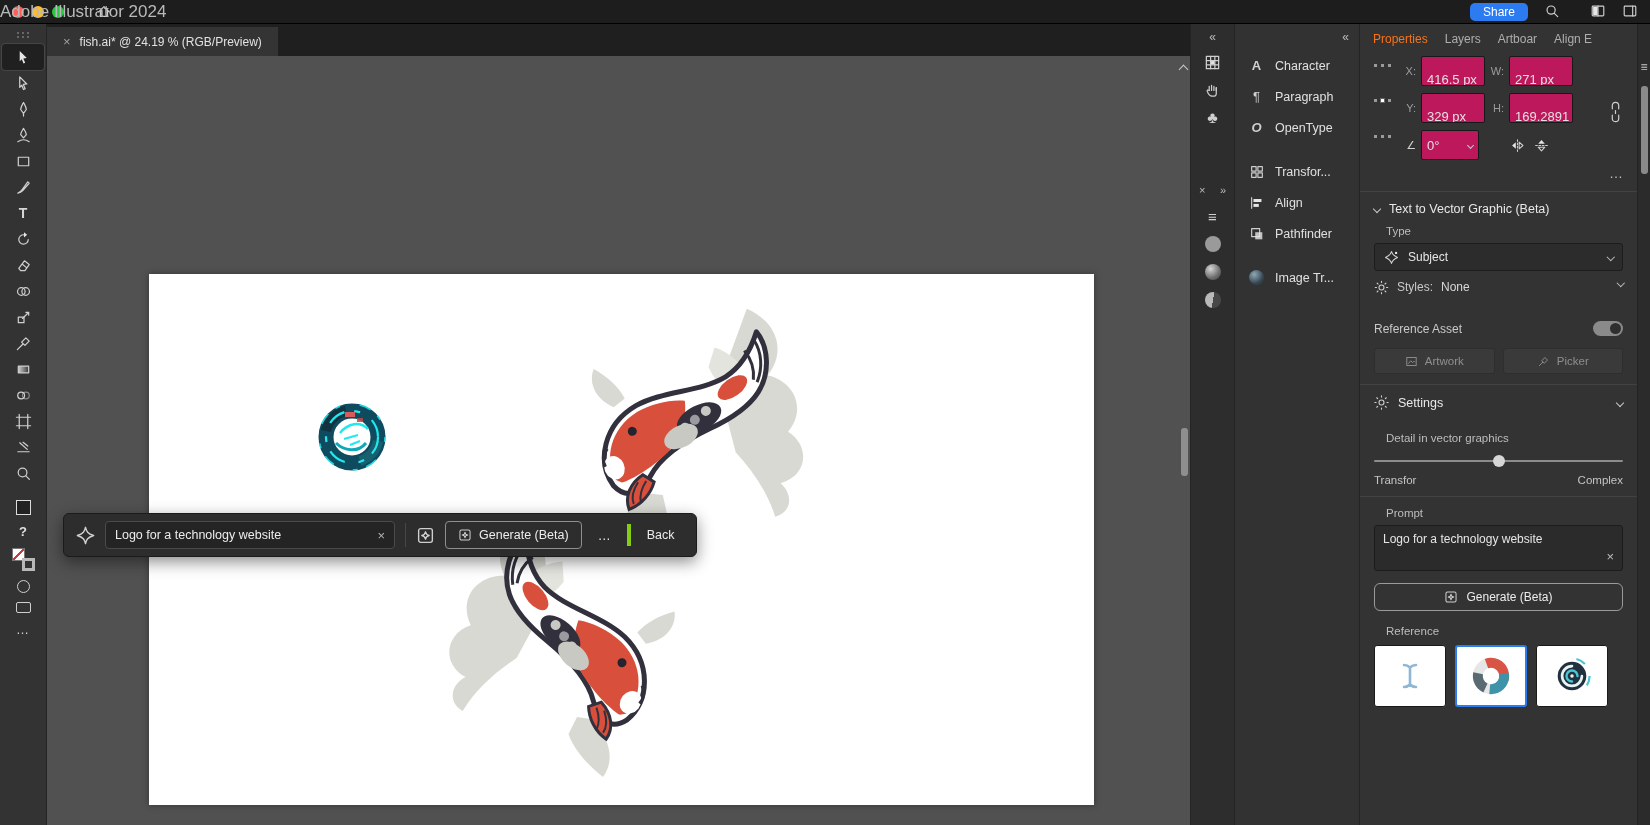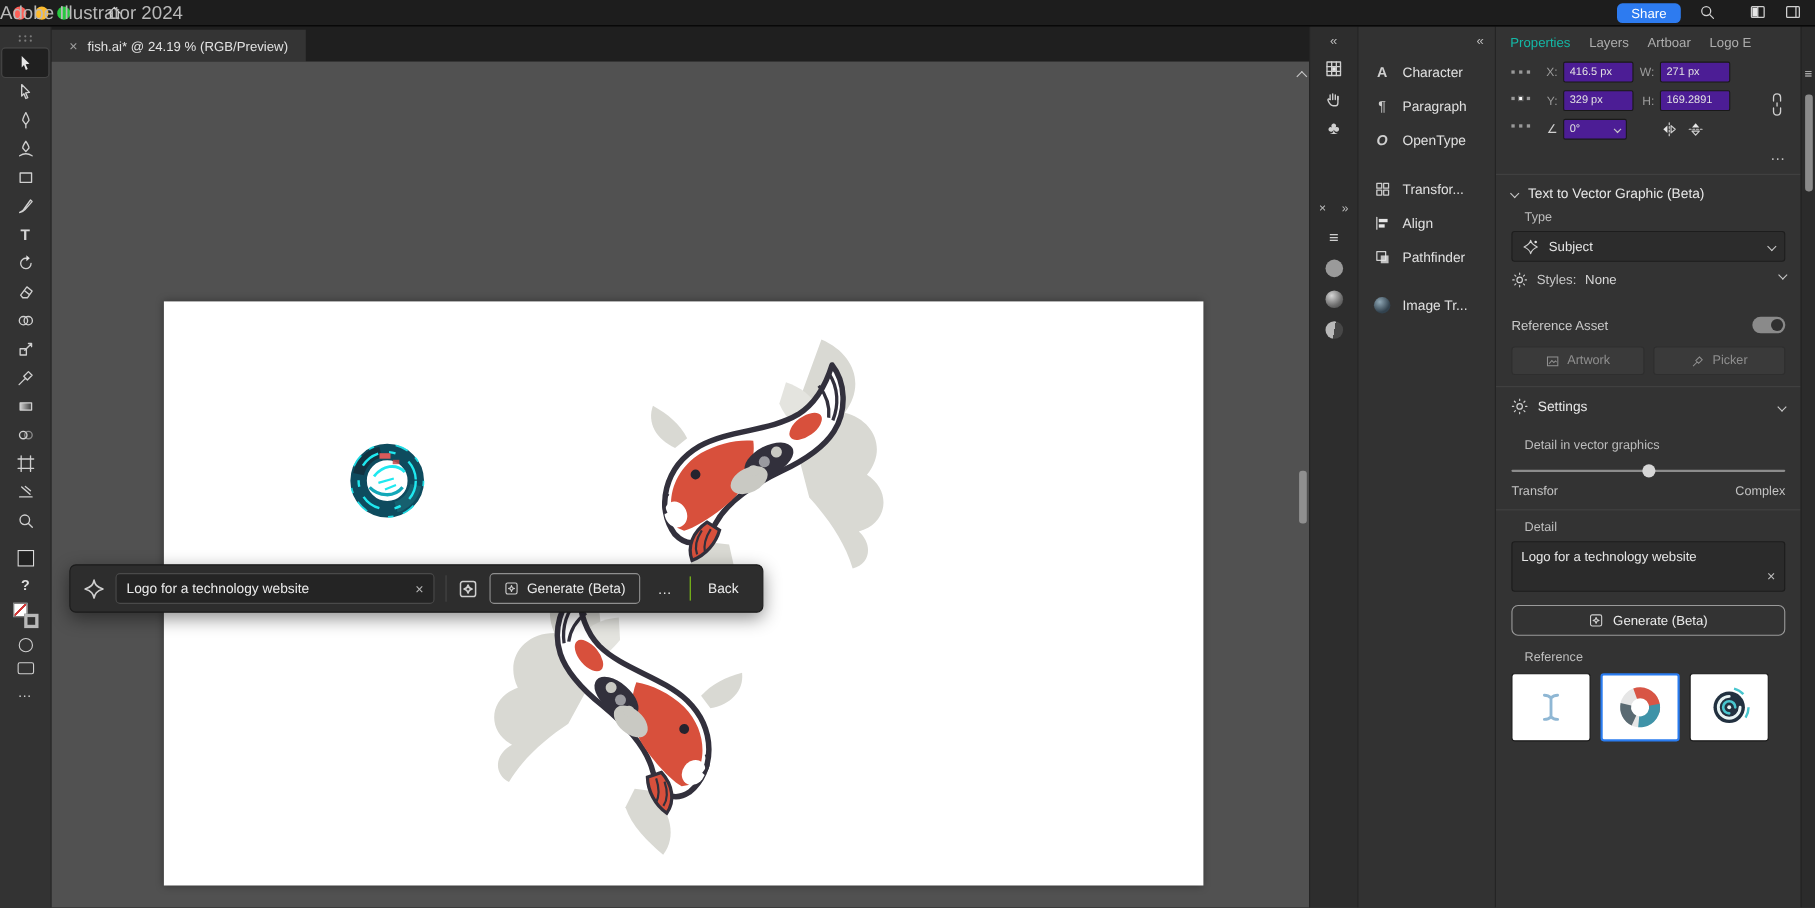--- a/index.html
+++ b/index.html
@@ -53,21 +53,21 @@
 
   
   .taskbar{position:absolute;left:16px;top:457px;height:44px;background:#2d2d2d;border:1px solid #1b1b1b;border-radius:6px;
     display:flex;align-items:center;padding:0 12px;gap:10px;box-shadow:0 5px 16px rgba(0,0,0,.45)}
   .tb-input{width:290px;height:28px;background:#242424;border:1px solid #4a4a4a;border-radius:4px;
     display:flex;align-items:center;padding:0 9px;color:#ececec;font-size:12.5px}
   .tb-input .x{margin-left:auto;color:#b5b5b5;font-size:13px}
   .tb-sep{width:1px;height:24px;background:#474747}
   .tb-btn{height:28px;display:flex;align-items:center;gap:7px;padding:0 12px;border:1px solid #8f8f8f;border-radius:4px;color:#ececec;font-size:12.5px}
   .tb-ghost{color:#e4e4e4;font-size:13px;padding:0 6px}
-  .tb-back{border-left:1px solid #84cc16;padding:4px 10px 4px 16px;color:#ececec;font-size:12.5px}
+  .tb-back{border-left:4px solid #84cc16;padding:4px 10px 4px 16px;color:#ececec;font-size:12.5px}
 
   
   .dockstrip{width:44px;background:#2d2d2d;border-left:1px solid #242424;display:flex;flex-direction:column;align-items:center;padding-top:6px}
   .striphead{color:#bdbdbd;font-size:12px;height:18px}
   .sbtn{width:30px;height:28px;display:flex;align-items:center;justify-content:center;color:#cfcfcf}
   .sbtn svg{width:17px;height:17px}
   .grp2{margin-top:52px;width:100%;display:flex;flex-direction:column;align-items:center}
   .grp2 .hd{width:100%;display:flex;justify-content:space-between;padding:0 8px;color:#bdbdbd;font-size:11px;margin-bottom:6px}
   .ball{width:16px;height:16px;border-radius:50%;background:#9a9a9a}
   .ball.sphere{background:radial-gradient(circle at 35% 30%,#d6d6d6,#6d6d6d 60%,#3c3c3c)}
@@ -78,33 +78,33 @@
   .pc-head{display:flex;justify-content:flex-end;padding:0 10px;color:#bdbdbd;height:20px}
   .pitem{height:31px;display:flex;align-items:center;gap:9px;padding:0 12px;color:#e0e0e0;font-size:12.5px}
   .pitem .pic{width:19px;height:19px;display:flex;align-items:center;justify-content:center;color:#cfcfcf;font-size:13px;flex:0 0 19px}
   .pitem .pic svg{width:16px;height:16px}
   .pgap{height:13px}
   .sphere-sm{width:15px;height:15px;border-radius:50%;background:radial-gradient(circle at 35% 30%,#8fa7b5,#32424e 65%)}
 
   
   .props{width:278px;background:#333;border-left:1px solid #242424;display:flex;flex-direction:column}
   .ptabs{height:30px;display:flex;align-items:center;gap:17px;padding:0 13px;font-size:12px;color:#aeaeae;flex:0 0 30px}
-  .ptabs .t.on{color:#14b8a6}
+  .ptabs .t.on{color:#f97316}
   .pscroll{flex:1;padding:2px 14px 10px;overflow:hidden}
   .divider{height:1px;background:#424242;margin:10px -14px}
 
   .xf{display:flex;gap:10px}
   .refpoint{display:grid;grid-template-columns:repeat(3,4px);grid-gap:3px;margin-top:8px}
   .refpoint i{width:3px;height:3px;background:#9a9a9a}
   .refpoint i.c{background:#fff;outline:1px solid #666}
   .xff{flex:1}
   .xfr{display:flex;align-items:center;gap:5px;margin-bottom:7px}
   .flab{color:#9c9c9c;font-size:11px;width:14px;text-align:right}
-  .finput{width:64px;height:19px;background:#4c1d95;border:1px solid #191919;border-radius:2px;
-    color:#e2e2e2;font-size:10px;line-height:17px;padding:0 5px;white-space:nowrap;overflow:hidden}
+  .finput{width:64px;height:19px;background:#be185d;border:1px solid #191919;border-radius:2px;
+    color:#e2e2e2;font-size:13px;line-height:17px;padding:14px 5px;white-space:nowrap;overflow:hidden}
   .aselect{display:flex;align-items:center;justify-content:space-between;width:58px}
   .aselect .chev{width:5px;height:5px}
   .flipbox{display:flex;gap:9px;margin-left:26px}
   .linkcol{width:16px;display:flex;align-items:center;justify-content:center}
   .morerow{text-align:right;color:#bdbdbd;font-size:14px;margin-top:-2px}
 
   .sechead{display:flex;align-items:center;gap:9px;color:#e8e8e8;font-size:12.5px;margin:8px 0 4px}
   .sechead .chev{width:6px;height:6px}
   .sechead .right{margin-left:auto}
   .lab{color:#bdbdbd;font-size:11.5px;margin:9px 12px 6px}
@@ -471,21 +471,21 @@
         </span>
       <span>Image Tr...</span>
       </div>
   </div>
 
   <div class="props">
     <div class="ptabs">
       <span class="t on">Properties</span>
       <span class="t">Layers</span>
       <span class="t">Artboar</span>
-      <span class="t">Logo E</span>
+      <span class="t">Align E</span>
     </div>
 
     <div class="pscroll">
 
       <div class="xf">
         <div class="refpoint">
           <i></i>
             <i></i>
             <i></i>
             <i></i>
@@ -604,21 +604,21 @@
       <div class="slider">
         <i class="track"></i>
           <i class="thumb" style="left: 50%;"></i>
       </div>
       <div class="minmax">
         <span>Transfor</span>
         <span>Complex</span>
       </div>
       <div class="divider"></div>
 
-      <div class="lab">Detail</div>
+      <div class="lab">Prompt</div>
       <div class="prompt-box">
         <span>Logo for a technology website</span>
         <span class="x">×</span>
       </div>
       <div class="genbtn">
         <span class="ic">
           <svg width="14" height="14" viewBox="0 0 18 18">
               <rect x="2.5" y="2.5" width="13" height="13" rx="2"></rect>
               <path d="M9 5.5 L10 8 L12.5 9 L10 10 L9 12.5 L8 10 L5.5 9 L8 8 Z"></path>
             </svg>

